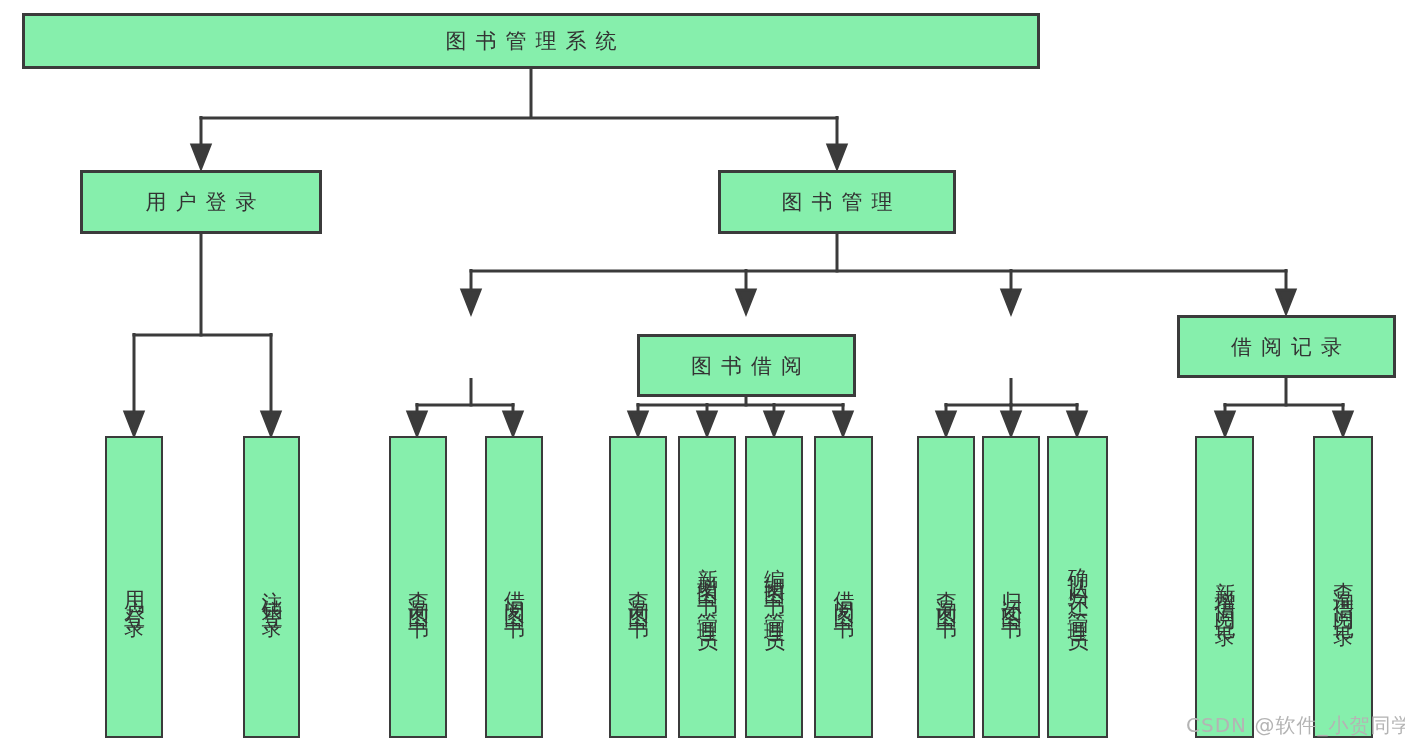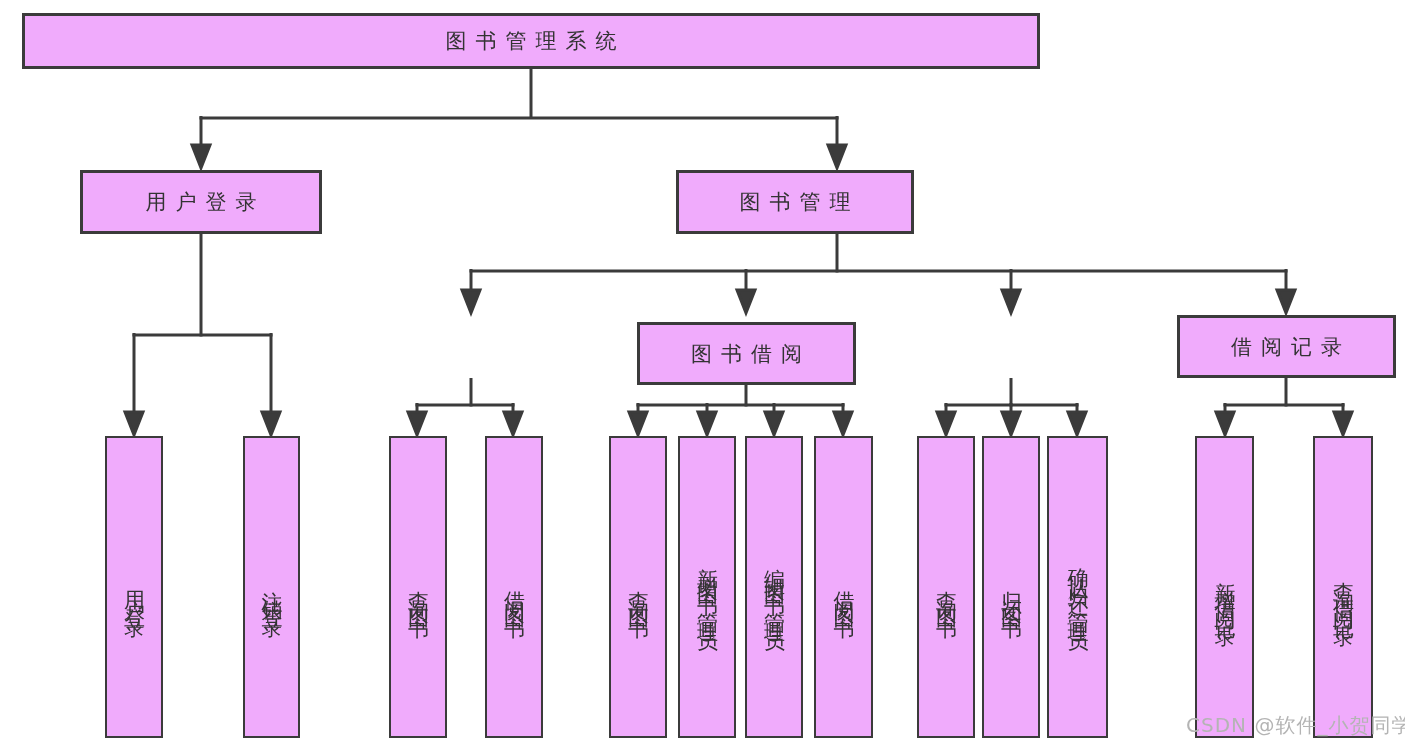--- a/index.html
+++ b/index.html
@@ -7,21 +7,21 @@
     position:relative;
     width:1405px;height:747px;
     background:#ffffff;
     font-family:"DejaVu Sans","Liberation Sans",sans-serif;
     overflow:hidden;
   }
   #connectors{position:absolute;left:0;top:0;width:1405px;height:747px;}
   .node{
     position:absolute;
     box-sizing:border-box;
-    background:#f0abfc;
+    background:#86efac;
     border:3px solid #3b3b3b;
     display:flex;align-items:center;justify-content:center;
     color:#333333;
     font-size:21px;
     letter-spacing:9px;
     white-space:nowrap;
   }
   .node .hlabel{margin-right:-9px;}
   .leaf{
     border-width:2.5px;
@@ -108,25 +108,25 @@
     </g>
   </svg>
 
   <div class="node" style="left:22px;top:13px;width:1018px;height:56px;">
     <span class="hlabel">图书管理系统</span>
   </div>
 
   <div class="node" style="left:80px;top:170px;width:242px;height:64px;">
     <span class="hlabel">用户登录</span>
   </div>
-  <div class="node" style="left:676px;top:170px;width:238px;height:64px;">
+  <div class="node" style="left:718px;top:170px;width:238px;height:64px;">
     <span class="hlabel">图书管理</span>
   </div>
 
-  <div class="node" style="left:637px;top:322px;width:219px;height:63px;text-align:center;">
+  <div class="node" style="left:637px;top:334px;width:219px;height:63px;text-align:center;">
     <span class="hlabel">图书借阅</span>
   </div>
   <div class="node" style="left:1177px;top:315px;width:219px;height:63px;">
     <span class="hlabel">借阅记录</span>
   </div>
 
   <div class="node leaf" style="left:105px;top:436px;width:58px;height:302px;">
     <span class="vlabel">用户登录</span>
   </div>
   <div class="node leaf" style="left:243px;top:436px;width:57px;height:302px;">

